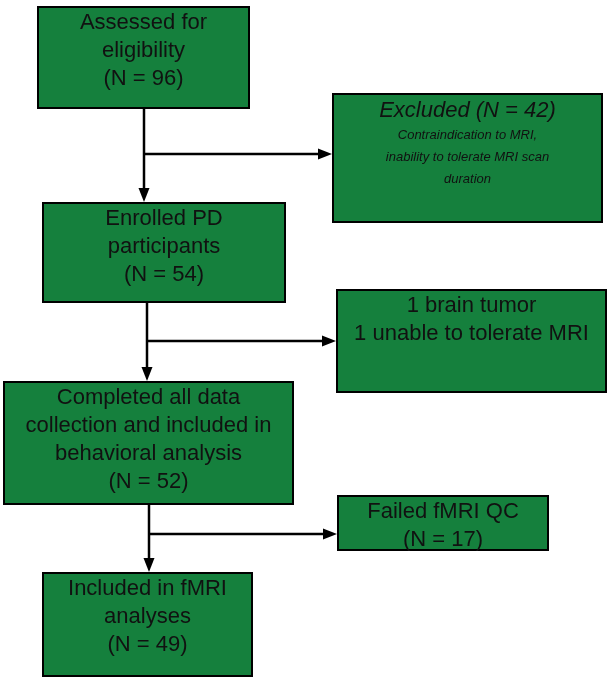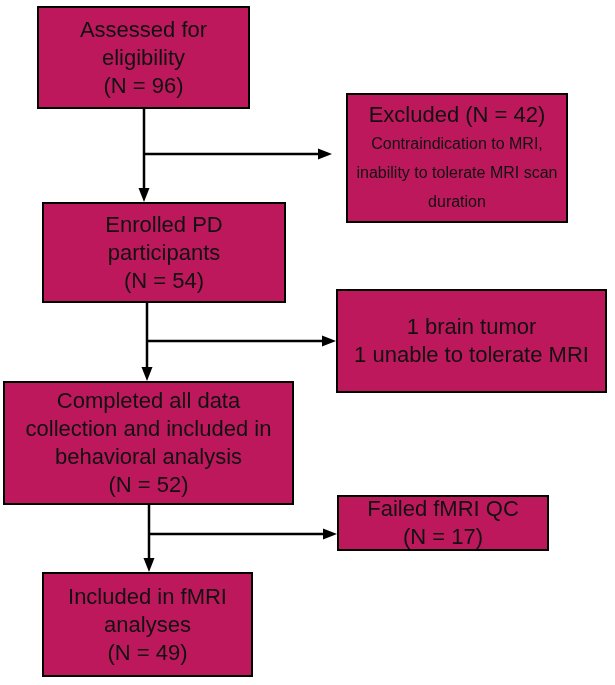--- a/index.html
+++ b/index.html
@@ -20,43 +20,43 @@
     position: absolute;
     left: 0;
     top: 0;
     width: 615px;
     height: 685px;
   }
   .box {
     position: absolute;
     box-sizing: border-box;
     border: 2.5px solid #000000;
-    background: #be185d;
+    background: #15803d;
     display: flex;
     flex-direction: column;
     align-items: center;
-    justify-content: center;
+    justify-content: flex-start;
     text-align: center;
   }
   .box-text {
     white-space: pre-line;
     font-size: 22px;
     line-height: 28px;
     color: #111111;
   }
   .box-title {
     white-space: pre-line;
     font-size: 22px;
     line-height: 29px;
     color: #111111;
   }
   .box-detail {
     white-space: pre-line;
-    font-size: 16px;
-    line-height: 29px;
+    font-size: 13px;
+    line-height: 22px;
     color: #111111;
   }
   line {
     stroke: #000000;
     stroke-width: 2.5;
   }
   polygon {
     fill: #000000;
     stroke: none;
   }
@@ -86,21 +86,21 @@
     <line x1="149" y1="534" x2="325" y2="534"></line>
     <polygon points="337,534 323,528.5 323,539.5"></polygon>
   </svg>
 
   <div class="box" style="left:37px; top:6px; width:213px; height:103px;">
     <div class="box-text">Assessed for
 eligibility
 (N = 96)</div>
   </div>
 
-  <div class="box" style="left:346px; top:93px; width:222px; height:130px;">
+  <div class="box" style="left:332px; top:93px; width:271px; height:130px;font-style:italic;">
     <div class="box-title">Excluded (N = 42)</div>
     <div class="box-detail">Contraindication to MRI,
 inability to tolerate MRI scan
 duration</div>
   </div>
 
   <div class="box" style="left:42px; top:202px; width:244px; height:101px;">
     <div class="box-text">Enrolled PD
 participants
 (N = 54)</div>

